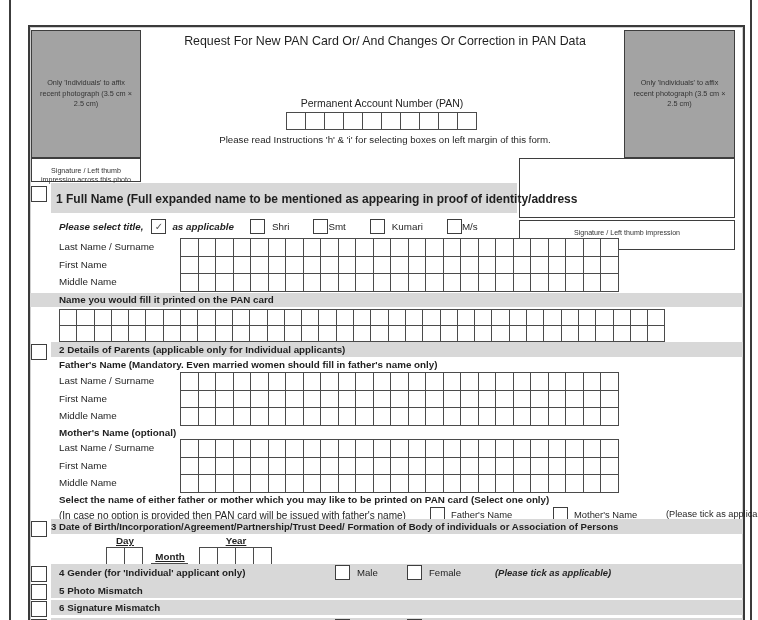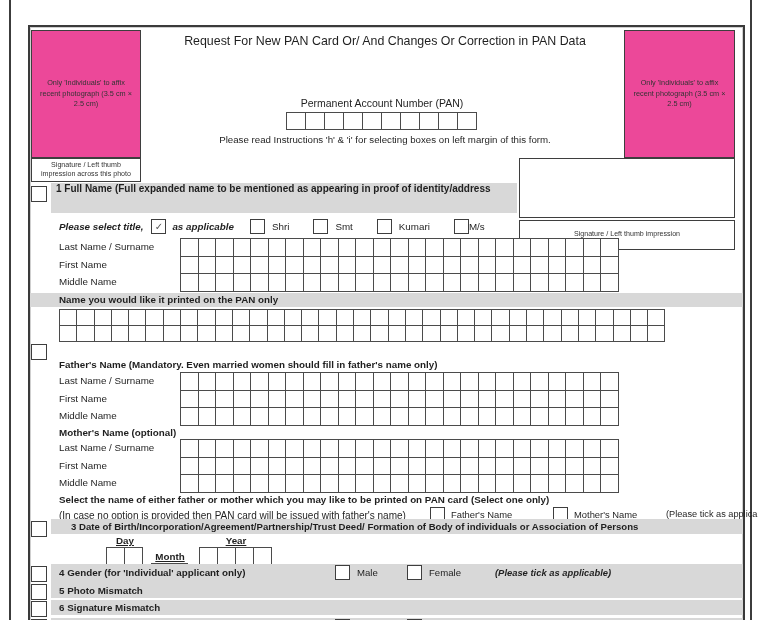--- a/index.html
+++ b/index.html
@@ -4,23 +4,23 @@
 <style>
   html,body{margin:0;padding:0;width:758px;height:620px;overflow:hidden;background:#fff;
     font-family:"Liberation Sans","DejaVu Sans",sans-serif;color:#1f1f1f;}
   .abs{position:absolute;}
   .edge{position:absolute;top:0;width:2px;height:620px;background:#3c3c3c;}
   #form{position:absolute;left:28px;top:25px;width:717px;height:600px;
     border:2px solid #3a3a3a;box-shadow:inset 0 0 0 1px #cfcfcf;box-sizing:border-box;background:#fff;}
   .b{font-weight:normal;}
   .bi{font-weight:bold;font-style:italic;}
   .nw{white-space:nowrap;}
-  .photo{border:1.5px solid #3e3e3e;background:#ec4899;display:flex;align-items:center;justify-content:flex-end;
+  .photo{border:1.5px solid #3e3e3e;background:#a3a3a3;display:flex;align-items:center;justify-content:flex-end;
     text-align:center;font-size:7.3px;line-height:1.45;color:#333;padding:0 5px;box-sizing:border-box;}
-  .capbox{border:1.5px solid #3e3e3e;background:#fff;display:flex;align-items:center;justify-content:center;
+  .capbox{border:1.5px solid #3e3e3e;background:#fff;display:flex;align-items:flex-start;justify-content:center;
     text-align:center;font-size:7.1px;line-height:1.3;color:#333;padding:8px 2px;box-sizing:border-box;}
   .grid{display:grid;position:absolute;background:#4b4b4b;gap:1px;padding:1px;width:max-content;
     --cw:16.5px;--ch:16.5px;}
   .cell{width:var(--cw);height:var(--ch);background:#fff;}
   .g-name{--cw:16.5px;--ch:16.6px;}
   .g-print{--cw:16.3px;--ch:15px;}
   .g-pan{--cw:18px;--ch:16px;}
   .g-date{--cw:17px;--ch:16px;}
   .cb{width:15px;height:15px;border:1.6px solid #3e3e3e;background:#fff;box-sizing:border-box;
     display:flex;align-items:center;justify-content:center;font-size:10px;color:#555;flex:0 0 auto;}
@@ -68,33 +68,33 @@
     <span>Only 'Individuals' to affix recent photograph (3.5 cm × 2.5 cm)</span>
   </div>
 
   <div class="abs" style="left:489px;top:131px;width:216px;height:60px;border:1.3px solid #3e3e3e;background:#fff;box-sizing:border-box"></div>
   <div class="capbox abs" style="left:489px;top:193px;width:216px;height:30px;border-width:1.3px">
     <span>Signature / Left thumb impression</span>
   </div>
 
   <div class="cbm" style="top:159px"></div>
   <div class="bar" style="top:156px;width:466px;height:30px">
-    <div class="h" style="padding:0 0 0 5px;font-size:10px">1 Full Name (Full expanded name to be mentioned as appearing in proof of identity/address</div>
+    <div class="h" style="padding:9px 0 0 5px;font-size:12px">1 Full Name (Full expanded name to be mentioned as appearing in proof of identity/address</div>
   </div>
 
   <div class="abs secline" style="left:29px;top:188px;height:22px">
     <span class="bi nw" style="font-size:9.8px">Please select title,</span>
     <span class="cb" style="margin-left:8px">
       <span>✓</span>
     </span>
     <span class="bi nw" style="font-size:9.8px;margin-left:6px">as applicable</span>
     <span class="cb" style="margin-left:16px"></span>
     <span class="b nw" style="font-size:9.8px;margin-left:7px">Shri</span>
     <span class="cb" style="margin-left:24px"></span>
-    <span class="b nw" style="font-size:9.8px;margin-left:7px">Smt</span>
+    <span class="b nw" style="font-size:9.8px;">Smt</span>
     <span class="cb" style="margin-left:24px"></span>
     <span class="b nw" style="font-size:9.8px;margin-left:7px">Kumari</span>
     <span class="cb" style="margin-left:24px"></span>
     <span class="b nw" style="font-size:9.8px;">M/s</span>
   </div>
 
   <div class="abs" style="left:0;top:211px;width:640px;height:54px">
     <div class="rowlab" style="top:0">Last Name / Surname</div>
     <div class="rowlab" style="top:17.5px">First Name</div>
     <div class="rowlab" style="top:35px">Middle Name</div>
@@ -171,21 +171,21 @@
         <div class="cell"></div>
         <div class="cell"></div>
         <div class="cell"></div>
         <div class="cell"></div>
         <div class="cell"></div>
         <div class="cell"></div>
       </div>
   </div>
 
   <div class="bar" style="left:0;top:266px;width:713px;height:14px">
-    <div class="h" style="padding-left:29px;line-height:14px">Name you would like it printed on the PAN only</div>
+    <div class="h" style="padding-left:29px;line-height:14px">Name you would fill it printed on the PAN card</div>
   </div>
   <div class="grid g-print" style="left: 29px; top: 282px; grid-template-columns: repeat(35, var(--cw));">
       <div class="cell"></div>
       <div class="cell"></div>
       <div class="cell"></div>
       <div class="cell"></div>
       <div class="cell"></div>
       <div class="cell"></div>
       <div class="cell"></div>
       <div class="cell"></div>
@@ -247,20 +247,23 @@
       <div class="cell"></div>
       <div class="cell"></div>
       <div class="cell"></div>
       <div class="cell"></div>
       <div class="cell"></div>
       <div class="cell"></div>
       <div class="cell"></div>
     </div>
 
   <div class="cbm" style="top:317px"></div>
+  <div class="bar" style="top:315px;height:15px">
+    <div class="h" style="padding-left:8px;line-height:15px">2 Details of Parents (applicable only for Individual applicants)</div>
+  </div>
 
   <div class="small-h" style="top:332px">Father's Name (Mandatory. Even married women should fill in father's name only)</div>
   <div class="abs" style="left:0;top:345px;width:640px;height:54px">
     <div class="rowlab" style="top:0">Last Name / Surname</div>
     <div class="rowlab" style="top:17.5px">First Name</div>
     <div class="rowlab" style="top:35px">Middle Name</div>
     <div class="grid g-name" style="left: 150px; top: 0px; grid-template-columns: repeat(25, var(--cw));">
         <div class="cell"></div>
         <div class="cell"></div>
         <div class="cell"></div>
@@ -428,21 +431,21 @@
     <span class="abs b nw" style="left:29px;top:3px;font-size:10px">(In case no option is provided then PAN card will be issued with father's name)</span>
     <span class="cb abs" style="left:400px;top:0"></span>
     <span class="abs b nw" style="left:421px;top:2px;font-size:9.4px">Father's Name</span>
     <span class="cb abs" style="left:523px;top:0"></span>
     <span class="abs b nw" style="left:544px;top:2px;font-size:9.4px">Mother's Name</span>
     <span class="abs b nw" style="left:636px;top:2px;font-size:9.2px">(Please tick as applicable)</span>
   </div>
 
   <div class="cbm" style="top:494px"></div>
   <div class="bar" style="top:492px;height:15px">
-    <div class="h" style="padding-left:20px;line-height:15px;font-size:9.6px">3 Date of Birth/Incorporation/Agreement/Partnership/Trust Deed/ Formation of Body of individuals or Association of Persons</div>
+    <div class="h" style="padding-left:0;line-height:15px;font-size:9.6px">3 Date of Birth/Incorporation/Agreement/Partnership/Trust Deed/ Formation of Body of individuals or Association of Persons</div>
   </div>
   <div class="abs" style="left:76px;top:508px;height:30px">
     <div class="abs" style="left:0;top:0;width:38px">
       <span class="dl">Day</span>
       <div class="grid g-date" style="position: relative; grid-template-columns: repeat(2, var(--cw));">
           <div class="cell"></div>
           <div class="cell"></div>
         </div>
     </div>
     <div class="abs" style="left:45px;top:16px;width:38px">

